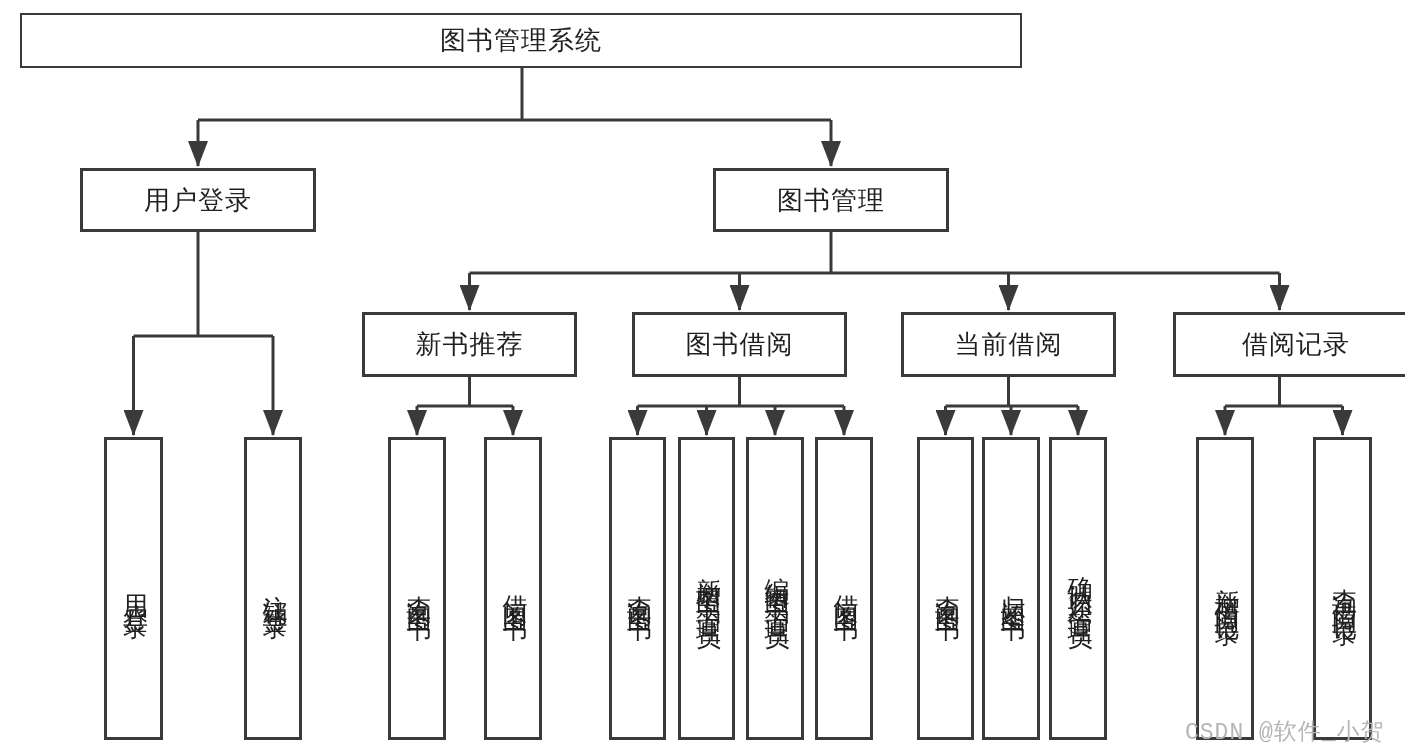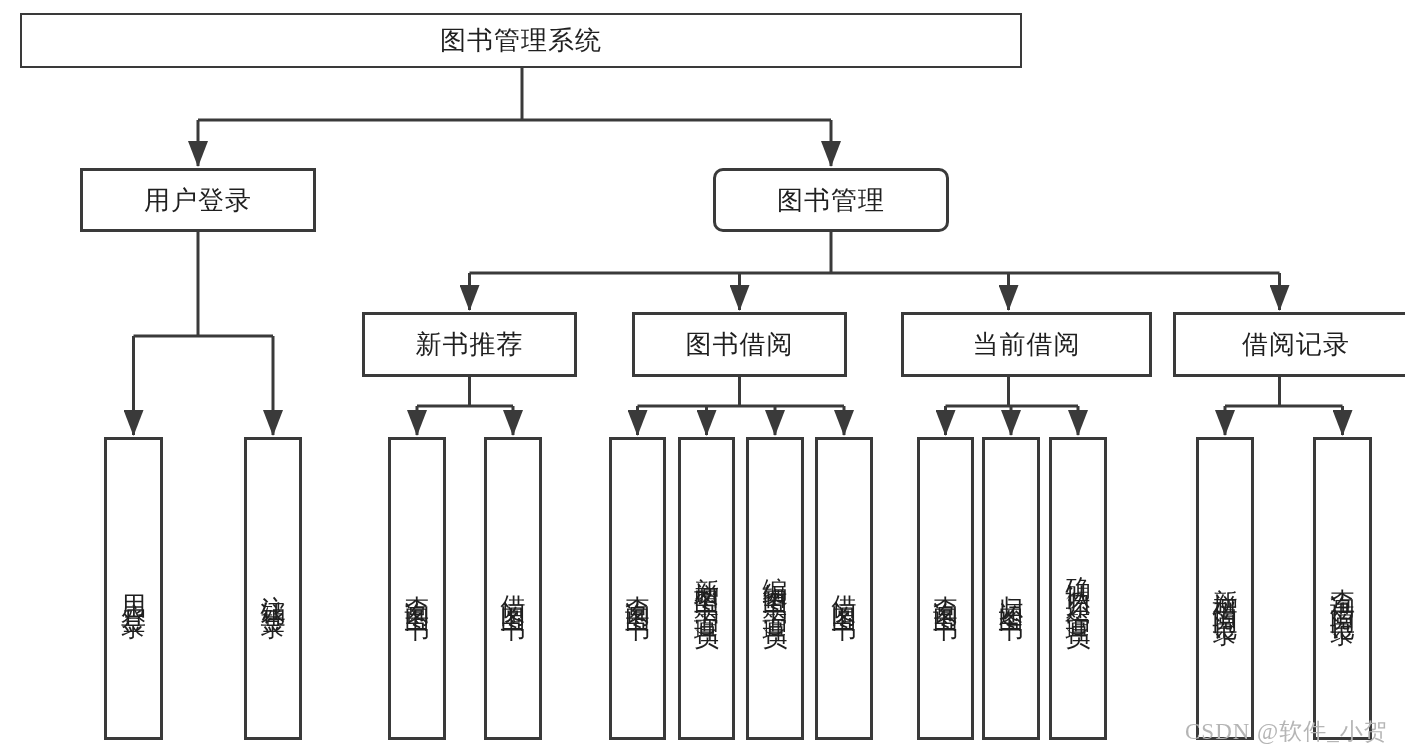--- a/index.html
+++ b/index.html
@@ -1,20 +1,20 @@
 <!DOCTYPE html>
 <html><head>
 <meta charset="utf-8">
 <style>
   html,body{margin:0;padding:0;background:#ffffff;}
   #canvas{
     position:relative;
     width:1405px;height:747px;
     background:#ffffff;
-    font-family:Liberation Serif, serif;
+    font-family:Liberation Mono, monospace;
     overflow:hidden;
   }
   #connectors{position:absolute;left:0;top:0;z-index:1;}
   .box{
     position:absolute;
     box-sizing:border-box;
     border:3px solid #3a3a3a;
     background:#ffffff;
     display:flex;
     align-items:center;
@@ -108,25 +108,25 @@
         <line x1="1225" y1="406" x2="1342.5" y2="406"></line>
         <line x1="1225" y1="406" x2="1225" y2="435" marker-end="url(#ah)"></line>
         <line x1="1342.5" y1="406" x2="1342.5" y2="435" marker-end="url(#ah)"></line>
       </g>
     </g>
   </svg>
 
   <div class="box root" style="left:20px;top:13px;width:1002px;height:55px;">图书管理系统</div>
 
   <div class="box" style="left:80px;top:168px;width:236px;height:64px;">用户登录</div>
-  <div class="box" style="left:713px;top:168px;width:236px;height:64px;border-radius:10px;">图书管理</div>
+  <div class="box" style="left:713px;top:168px;width:236px;height:64px;">图书管理</div>
 
   <div class="box" style="left:632px;top:312px;width:215px;height:65px;">图书借阅</div>
   <div class="box" style="left:362px;top:312px;width:215px;height:65px;">新书推荐</div>
-  <div class="box" style="left:901px;top:312px;width:251px;height:65px;text-align:center;">当前借阅</div>
+  <div class="box" style="left:901px;top:312px;width:215px;height:65px;text-align:center;">当前借阅</div>
   <div class="box" style="left:1173px;top:312px;width:246px;height:65px;">借阅记录</div>
 
   <div class="box leaf" style="left:104px;top:437px;width:59px;height:303px;">用户登录</div>
   <div class="box leaf" style="left:244px;top:437px;width:58px;height:303px;">注销登录</div>
 
   <div class="box leaf" style="left:388px;top:437px;width:58px;height:303px;">查询图书</div>
   <div class="box leaf" style="left:484px;top:437px;width:58px;height:303px;">借阅图书</div>
 
   <div class="box leaf" style="left:609px;top:437px;width:57px;height:303px;">查询图书</div>
   <div class="box leaf" style="left:678px;top:437px;width:57px;height:303px;">新增图书（管理员）</div>

